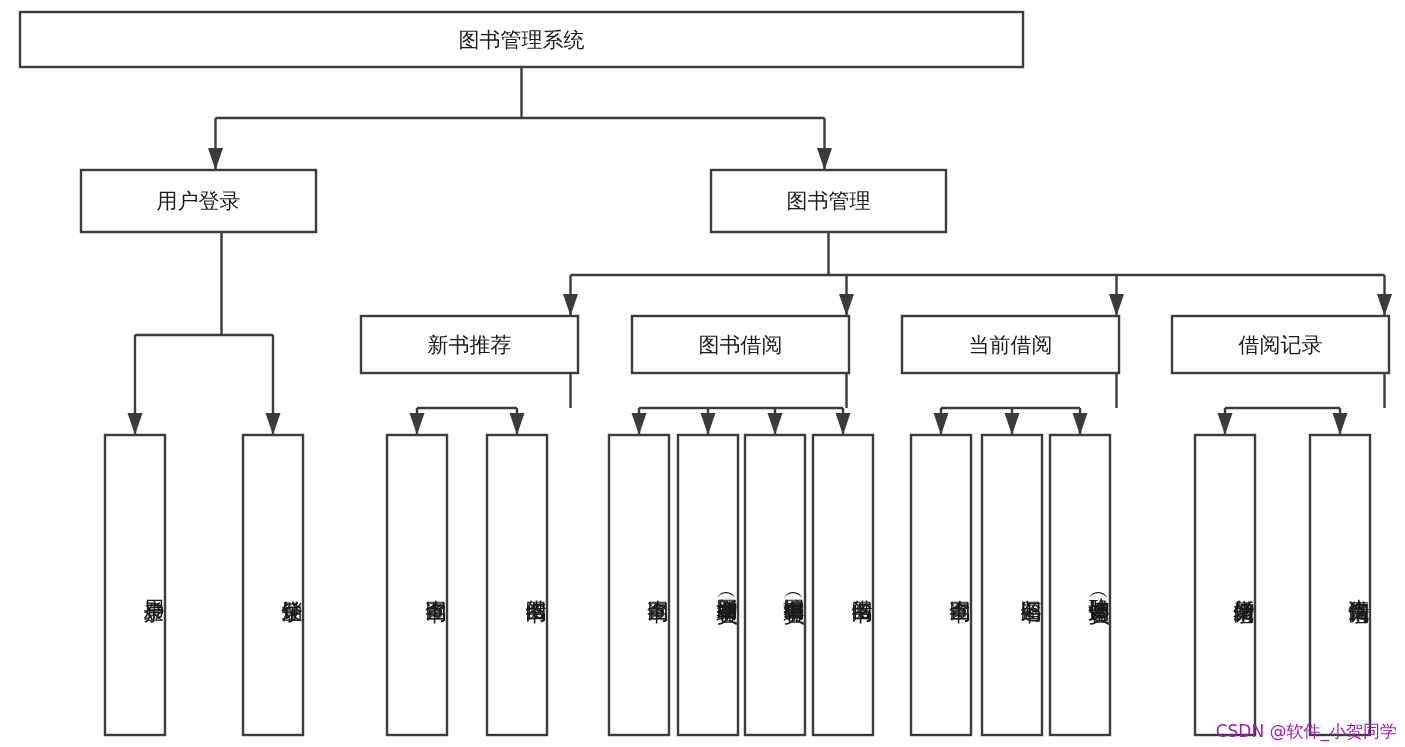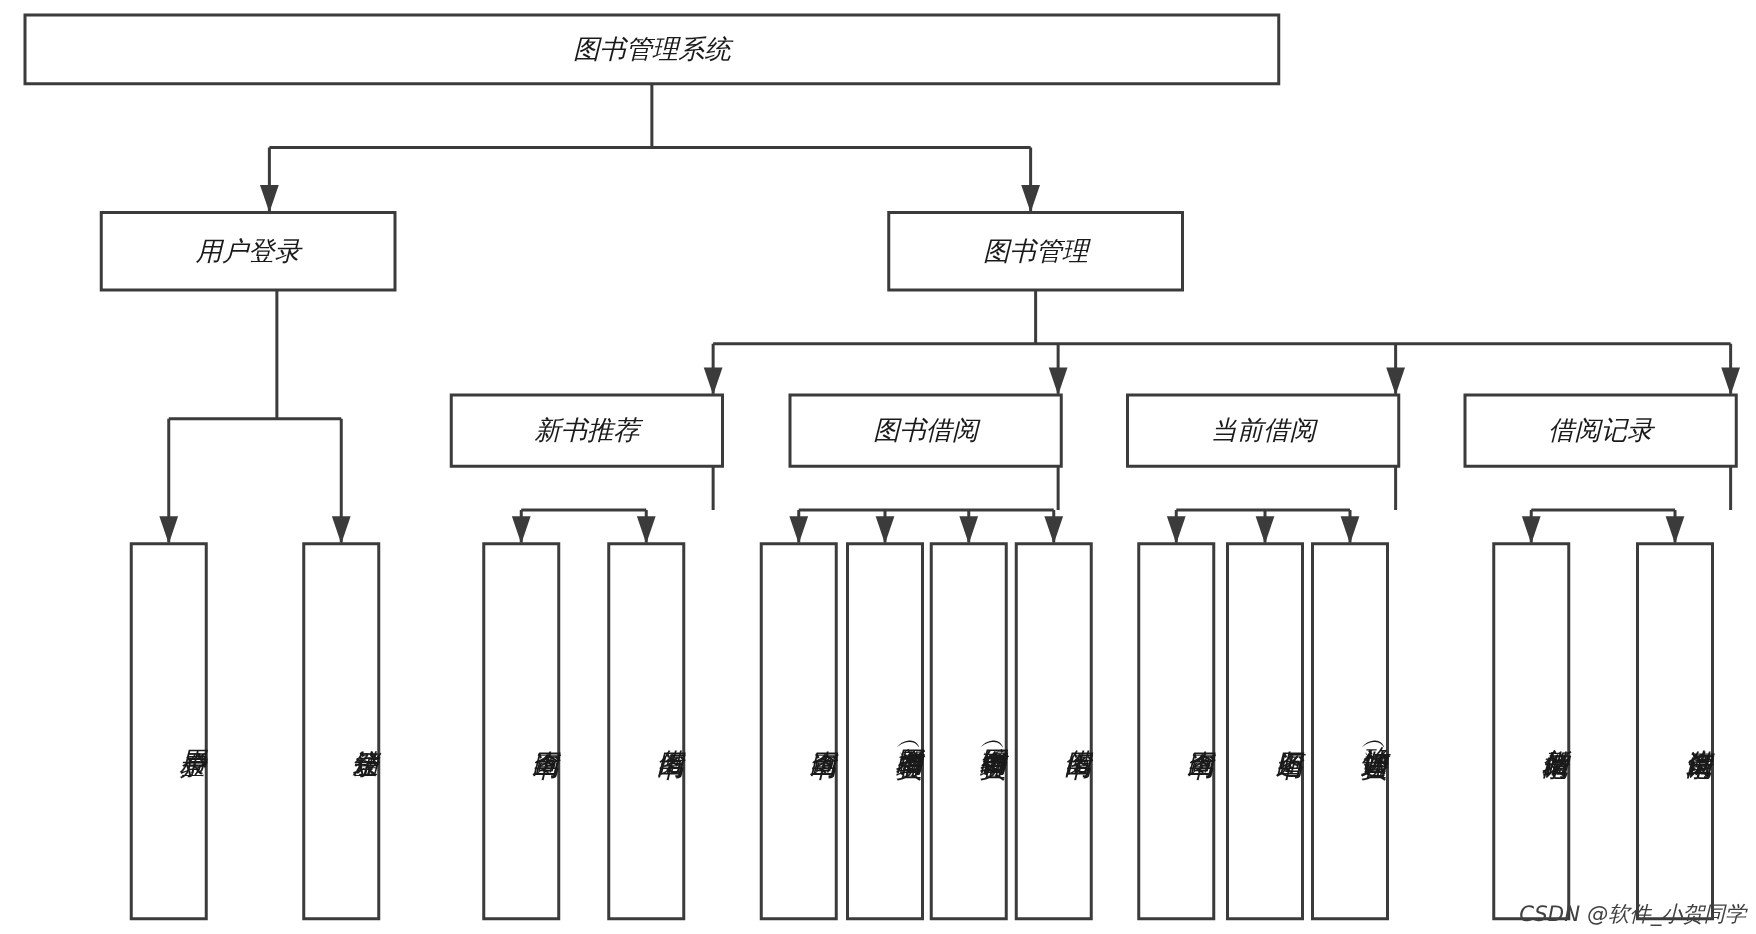--- a/index.html
+++ b/index.html
@@ -11,21 +11,20 @@
     width: 1405px;
     height: 747px;
     font-family: "DejaVu Sans", "Liberation Sans", sans-serif;
     overflow: hidden;
   }
   #diagram-root {
     position: relative;
     width: 1405px;
     height: 747px;
     background: #ffffff;
-    font-style: italic;
   }
   svg#flow {
     position: absolute;
     left: 0;
     top: 0;
     width: 1405px;
     height: 747px;
     display: block;
   }
   .node-rect {
@@ -65,21 +64,21 @@
     justify-content: center;
     pointer-events: none;
     user-select: none;
   }
   .watermark {
     position: absolute;
     right: 8px;
     bottom: 4px;
     font-family: "DejaVu Sans", "Liberation Sans", sans-serif;
     font-size: 17px;
-    color: #404040;
+    color: #a21caf;
     white-space: nowrap;
     user-select: none;
   }
 </style>
 </head>
 <body>
 
 <div id="diagram-root">
 
   <svg id="flow" viewBox="0 0 1405 747">

